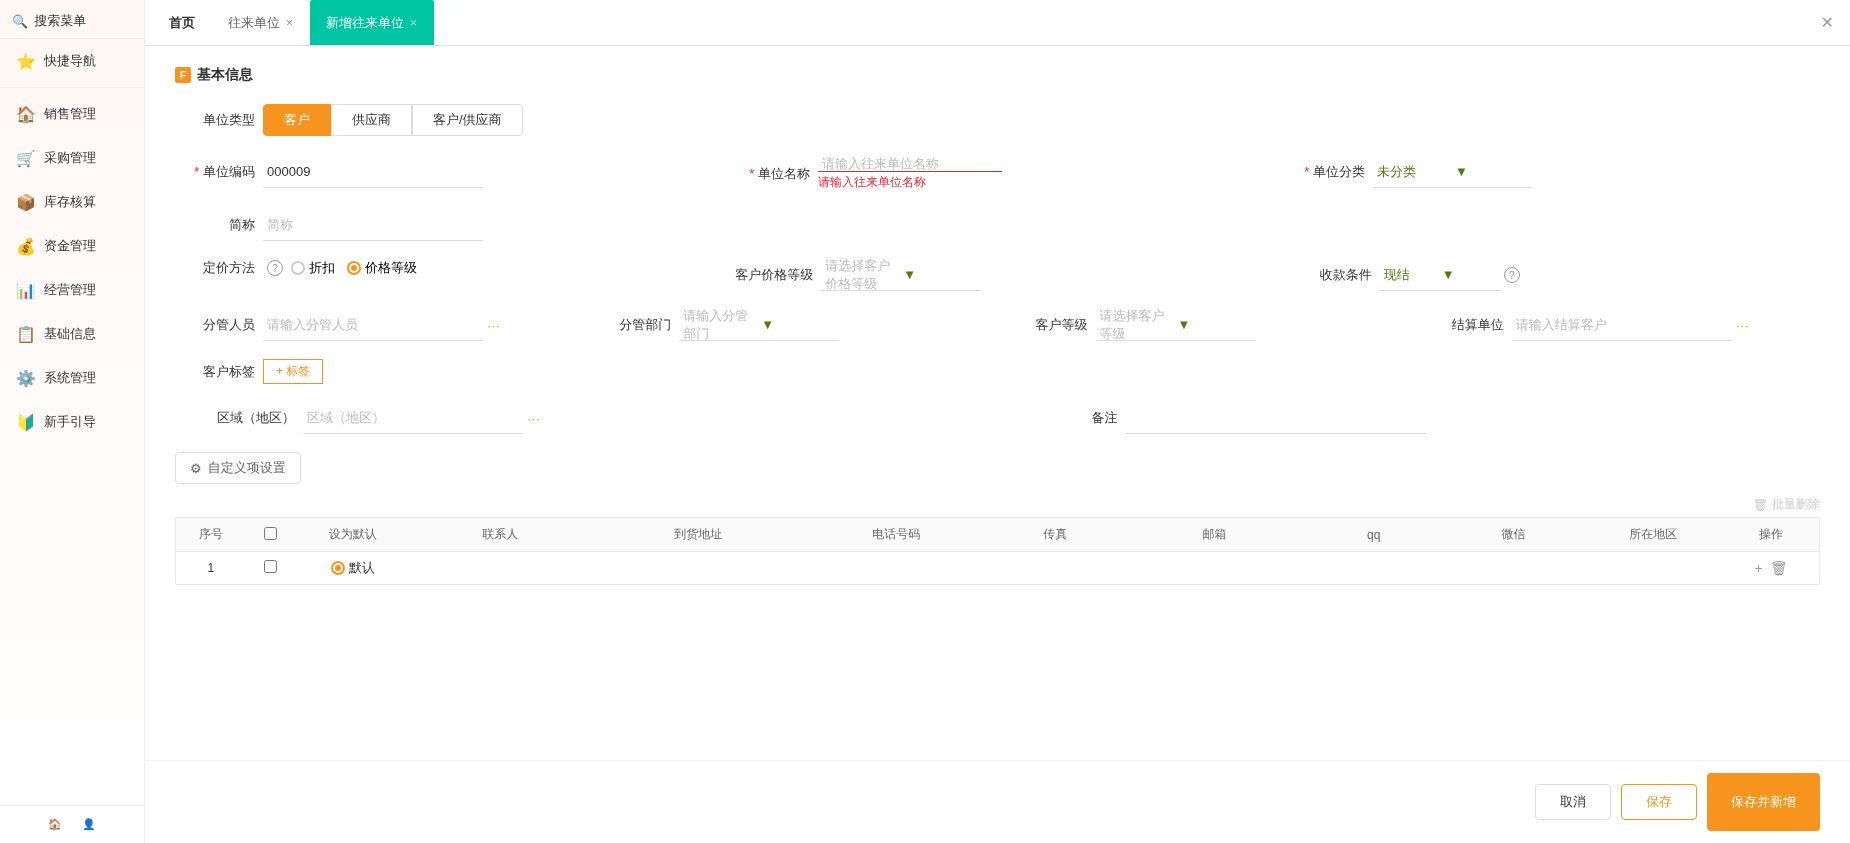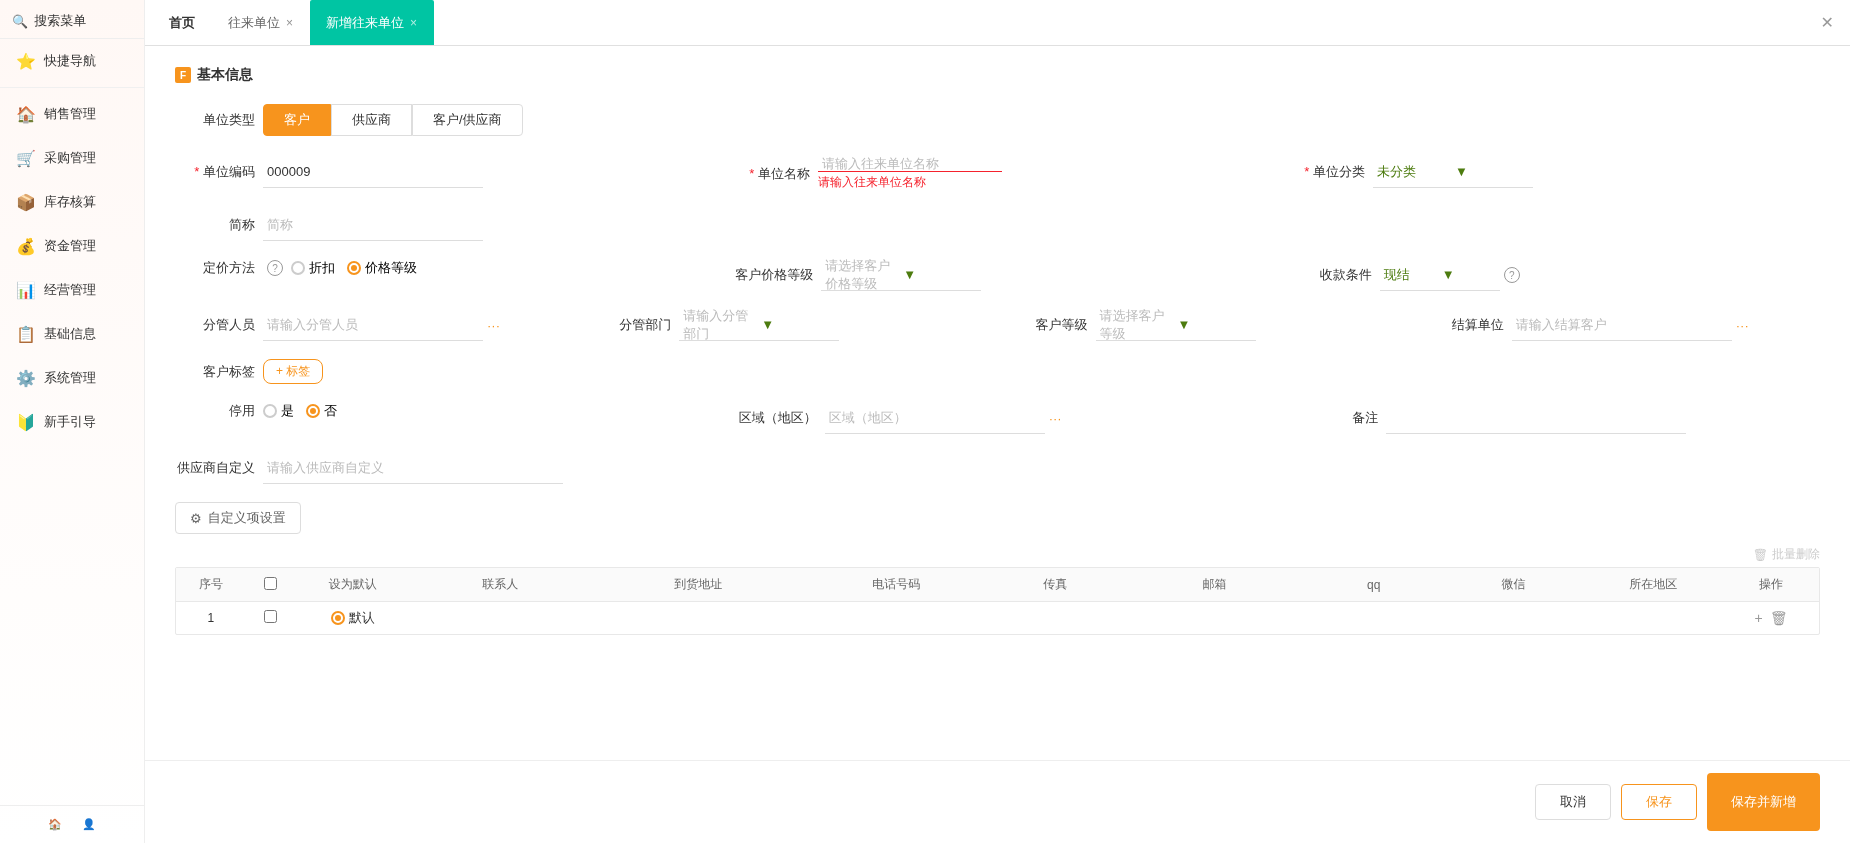--- a/index.html
+++ b/index.html
@@ -238,21 +238,21 @@
       cursor: pointer;
       font-size: 13px;
       padding: 0 4px;
     }
 
     
     .tag-add-btn {
       border: 1px solid #f7941d;
       color: #f7941d;
       background: #fff;
-      border-radius: 8px;
+      border-radius: 0;
       padding: 3px 12px;
       font-size: 12px;
       cursor: pointer;
       display: flex; align-items: center; gap: 4px;
     }
 
     
     .form-footer {
       background: #fff;
       border-top: 1px solid #eee;
@@ -547,52 +547,31 @@
     <div class="form-row">
       <div class="form-field">
         <span class="field-label">客户标签</span>
         <button class="tag-add-btn">
           <span>+ 标签</span>
         </button>
       </div>
     </div>
 
     <div class="form-row">
-      <div class="form-field">
-        <span class="field-label">停用</span>
-        <div class="radio-group">
-          <div class="radio-item">
-            <div class="radio-circle"></div>
-            <span>是</span>
-          </div>
-          <div class="radio-item">
-            <div class="radio-circle checked">
-              <div class="radio-dot"></div>
-            </div>
-            <span>否</span>
-          </div>
-        </div>
-      </div>
       <div class="form-field" style="margin-left:40px">
         <span class="field-label">区域（地区）</span>
         <input class="field-input" type="text" placeholder="区域（地区）" style="">
         <span class="more-btn">···</span>
       </div>
       <div class="form-field" style="margin-left:40px">
         <span class="field-label">备注</span>
         <input class="field-input" type="text" style="max-width: 300px;">
       </div>
     </div>
 
-    <div class="form-row">
-      <div class="form-field">
-        <span class="field-label">供应商自定义</span>
-        <input class="field-input" type="text" placeholder="请输入供应商自定义" style="max-width: 300px;">
-      </div>
-    </div>
 
     <button class="customize-btn">
       <span>⚙</span>
       <span>自定义项设置</span>
     </button>
 
     <div class="table-area">
       <div class="batch-delete-row">
         <span>🗑</span>
         <span>批量删除</span>

